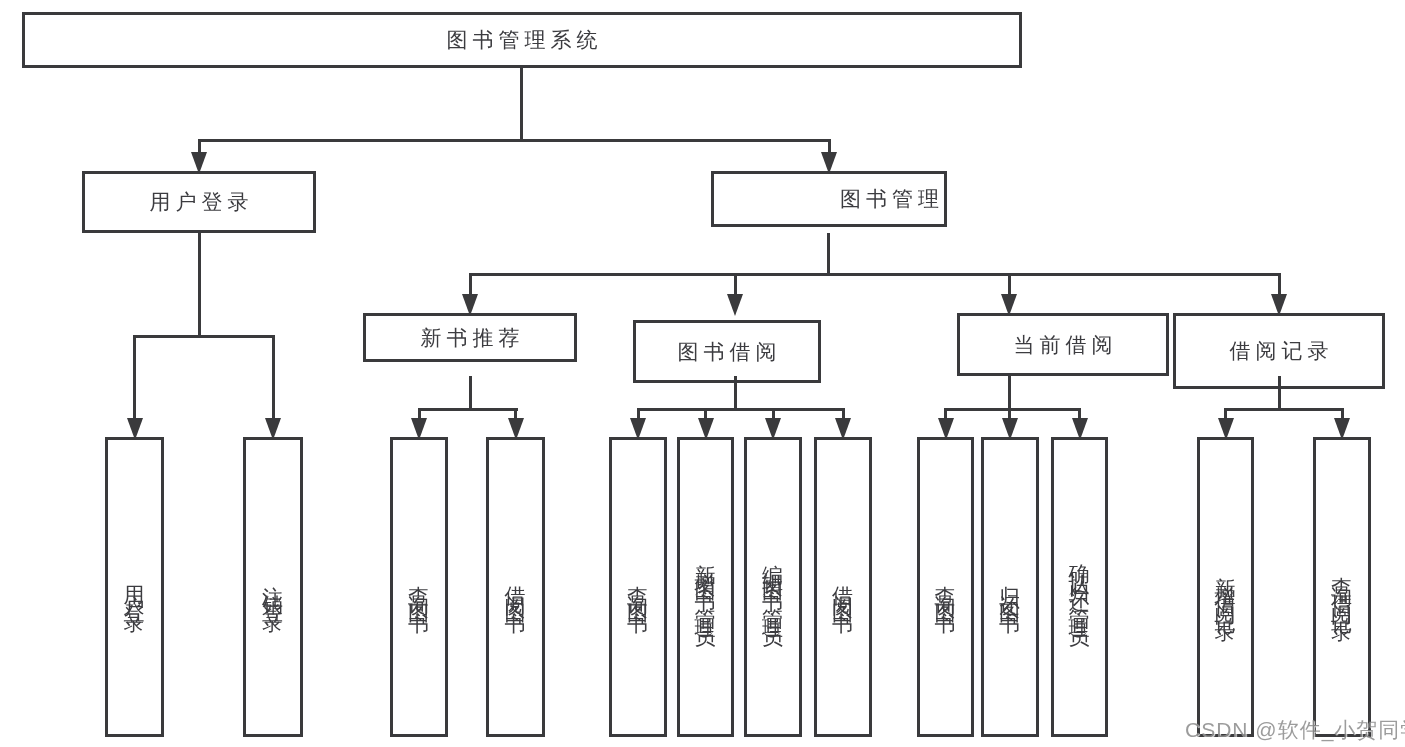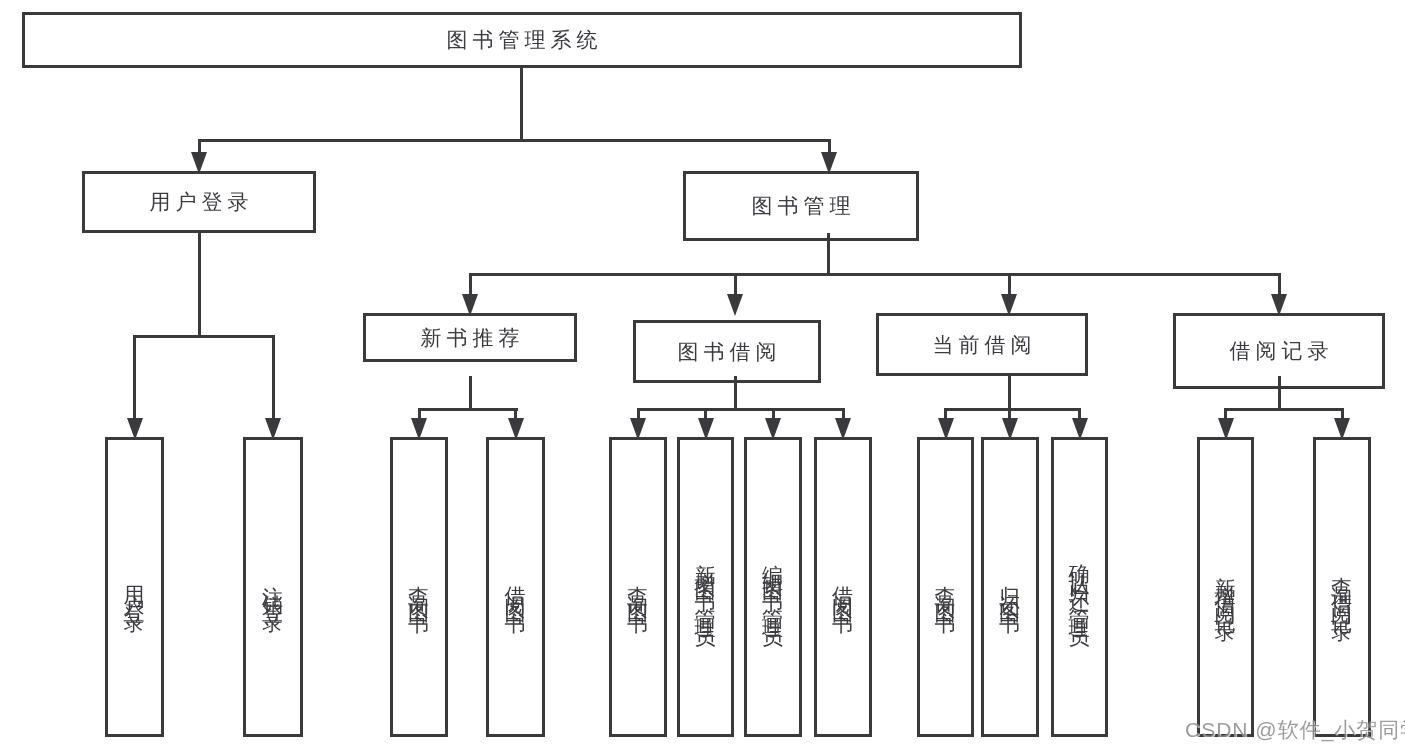--- a/index.html
+++ b/index.html
@@ -81,33 +81,33 @@
 <div class="canvas">
 
   <div class="box" style="left:22px; top:12px; width:1000px; height:56px;">
     <span class="hlabel">图书管理系统</span>
   </div>
 
   <div class="box" style="left:82px; top:171px; width:234px; height:62px;">
     <span class="hlabel">用户登录</span>
   </div>
 
-  <div class="box" style="left:683px; top:171px; width:236px; height:70px;">
+  <div class="box" style="left:711px; top:171px; width:236px; height:56px;justify-content:flex-end;">
     <span class="hlabel">图书管理</span>
   </div>
 
   <div class="box" style="left:363px; top:313px; width:214px; height:49px;">
     <span class="hlabel">新书推荐</span>
   </div>
 
   <div class="box" style="left:633px; top:320px; width:188px; height:63px;align-items:center;">
     <span class="hlabel">图书借阅</span>
   </div>
 
-  <div class="box" style="left:876px; top:313px; width:212px; height:63px;">
+  <div class="box" style="left:957px; top:313px; width:212px; height:63px;">
     <span class="hlabel">当前借阅</span>
   </div>
 
   <div class="box" style="left:1173px; top:313px; width:212px; height:76px;">
     <span class="hlabel">借阅记录</span>
   </div>
 
   <div class="box leaf" style="left:105px; width:59px;">
     <span class="vlabel">用户登录</span>
   </div>

